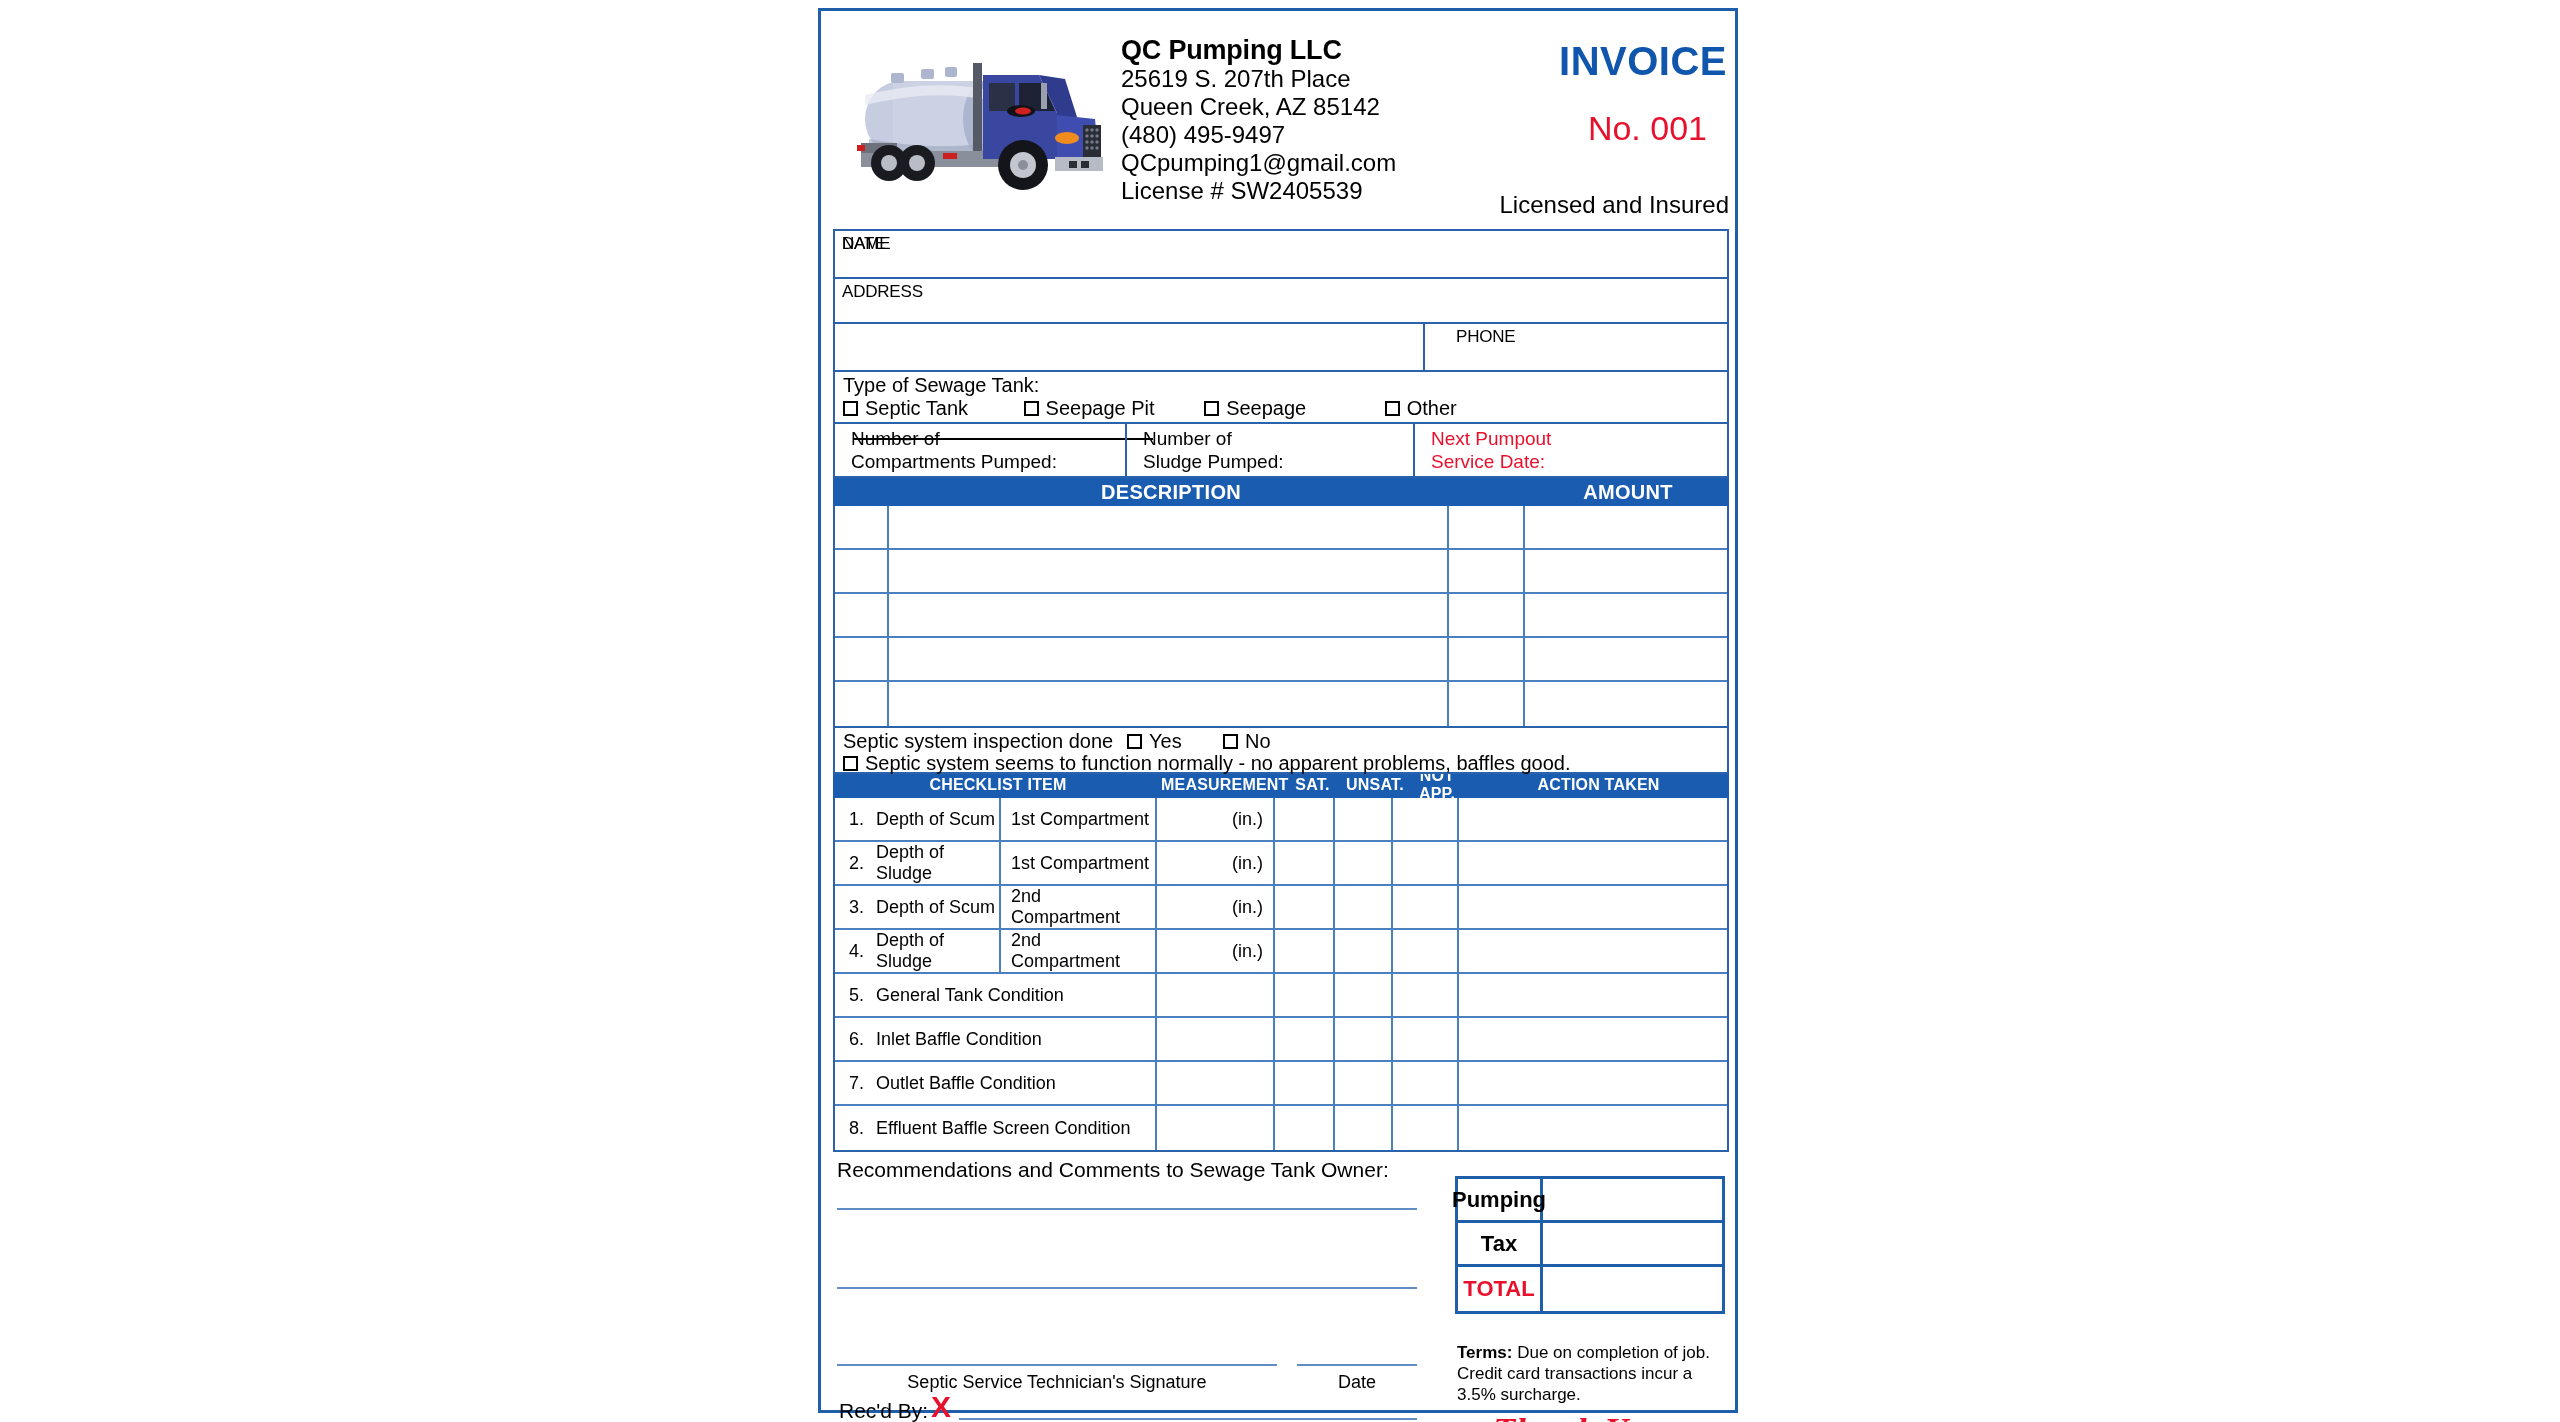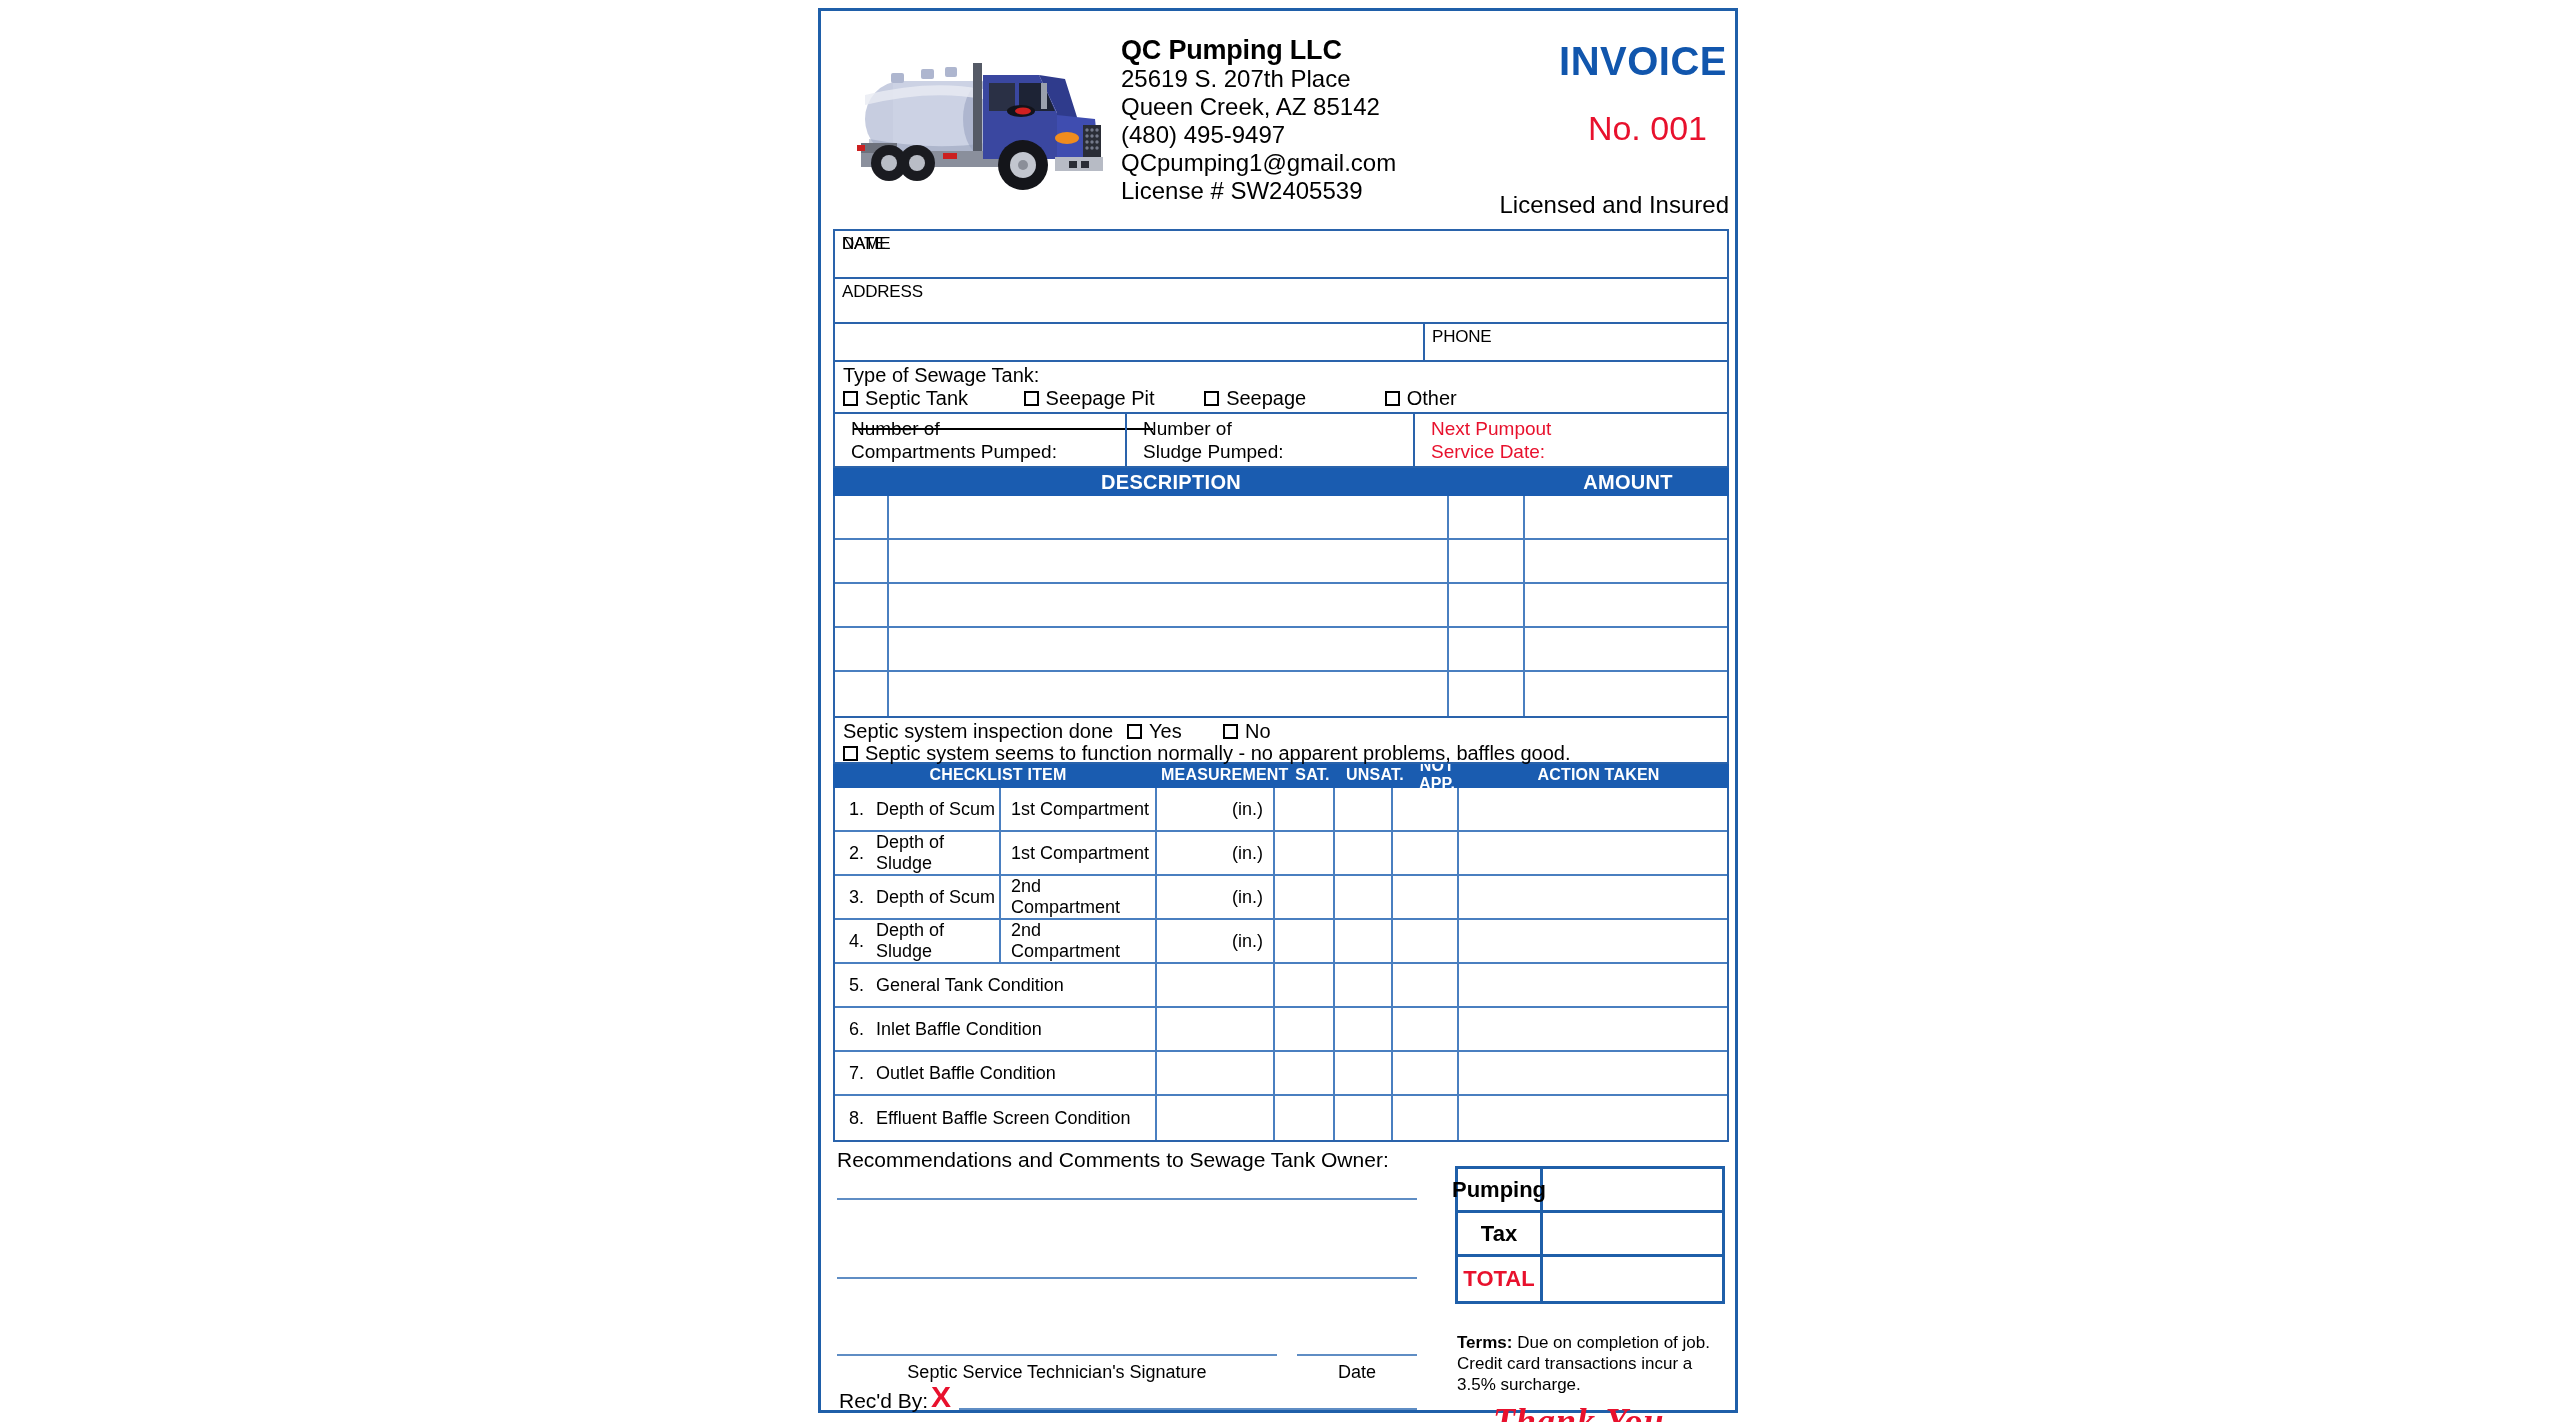--- a/index.html
+++ b/index.html
@@ -193,21 +193,21 @@
       </div>
       <div class="fcell" style="flex:1;">
         <span class="lbl">DATE</span>
       </div>
     </div>
     <div class="frow" style="height:45px;">
       <div class="fcell" style="width:100%;">
         <span class="lbl">ADDRESS</span>
       </div>
     </div>
-    <div class="frow" style="height:36px;">
+    <div class="frow" style="height:46px;gap:24px;">
       <div class="fcell divv" style="width:590px;"></div>
       <div class="fcell" style="flex:1;">
         <span class="lbl">PHONE</span>
       </div>
     </div>
   </div>
 
   <div class="tanktype">
     <div class="tt-title">Type of Sewage Tank:</div>
     <div class="tt-opts">

